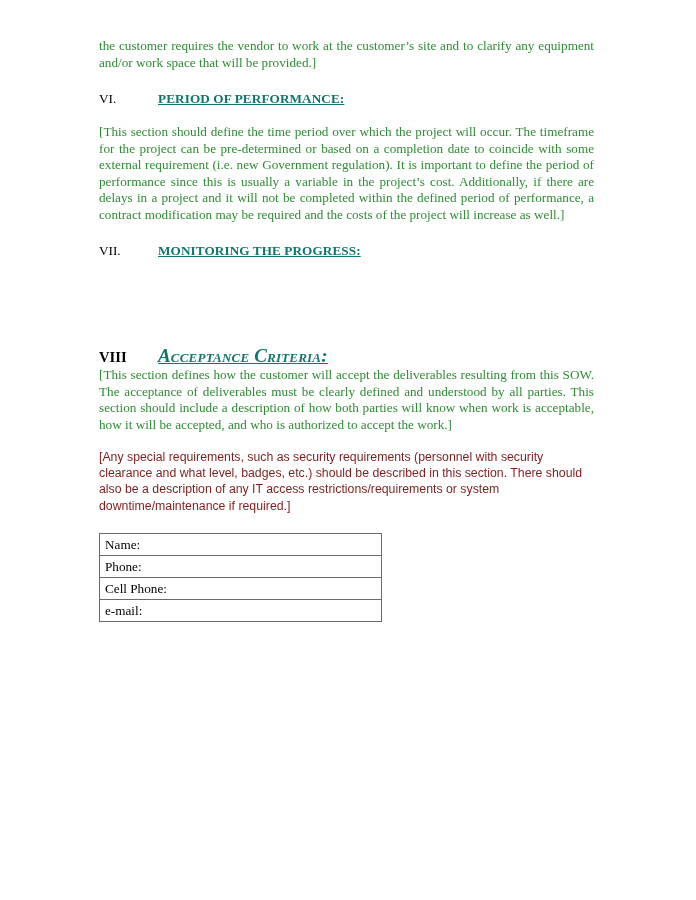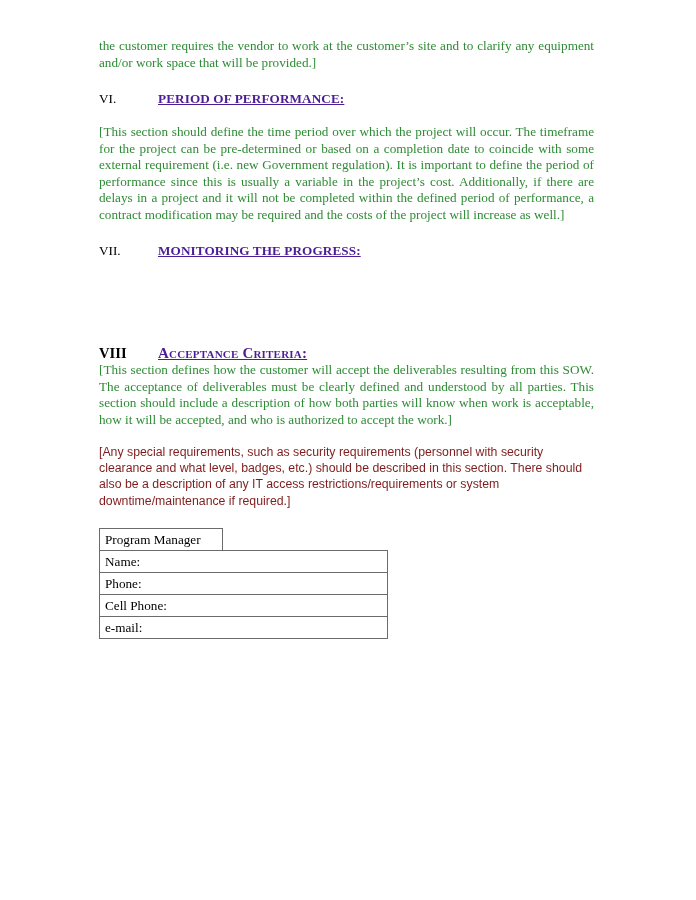--- a/index.html
+++ b/index.html
@@ -67,29 +67,30 @@
     color: #000000;
   }
   .heading .num.bold {
     font-weight: bold;
     font-size: 14.6px;
   }
   .heading .title {
     font-family: "Liberation Serif", "DejaVu Serif", serif;
     font-weight: bold;
     font-size: 13.2px;
-    color: #4c1d95;
+    color: #0f766e;
     text-decoration: underline;
     text-underline-offset: 1px;
     letter-spacing: 0.1px;
   }
   .heading .title.smallcaps {
     font-variant: small-caps;
-    font-size: 15px;
+    font-size: 19px;
     letter-spacing: 0.2px;
+    font-style: italic;
   }
   .heading .title.nounderline {
     text-decoration: none;
   }
 
   .sp-1 { height: 17px; }
   .sp-2 { height: 20px; }
   .sp-gap-monitor { height: 86px; }
   .sp-before-ix { height: 16px; }
   .sp-before-table { height: 19px; }
@@ -155,24 +156,20 @@
     <div class="sp-before-ix"></div>
 
 
     <p class="body-text-sans">[Any special requirements, such as security requirements (personnel with security clearance and what level, badges, etc.) should be described in this section. There should also be a description of any IT access restrictions/requirements or system downtime/maintenance if required.]</p>
 
     <div class="sp-before-table"></div>
 
     <table class="contact-table">
       <tbody>
         <tr>
-          <td class="header-cell">Program Manager</td>
-          <td class="spacer-cell"></td>
-        </tr>
-        <tr>
           <td class="row-cell" colspan="2">Name:</td>
         </tr>
         <tr>
           <td class="row-cell" colspan="2">Phone:</td>
         </tr>
         <tr>
           <td class="row-cell" colspan="2">Cell Phone:</td>
         </tr>
         <tr>
           <td class="row-cell" colspan="2">e-mail:</td>

